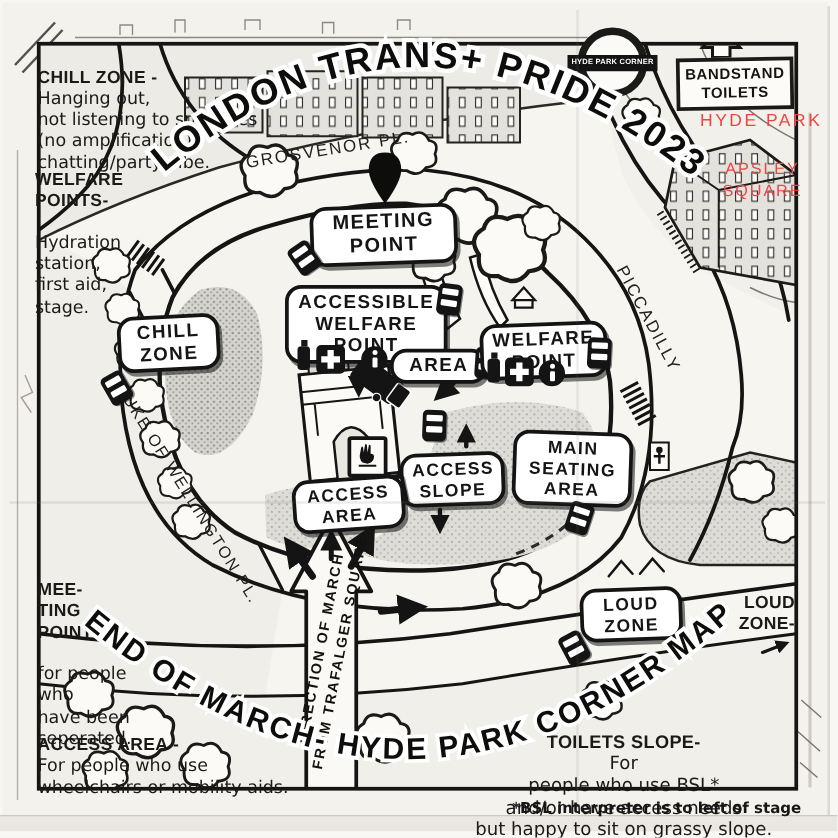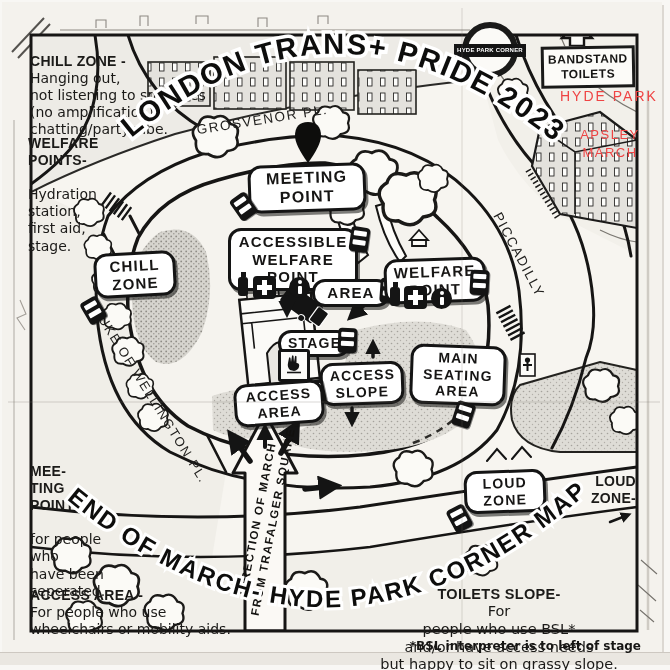--- a/index.html
+++ b/index.html
@@ -294,21 +294,21 @@
   <div class="footnote">*BSL interpreter is to left of stage</div>
 
   <div class="street" style="left:196px;top:112px;transform:rotate(-9deg);font-size:13.5px;">GROSVENOR PL.</div>
   <div class="street" style="left:497px;top:206px;transform:rotate(62deg);transform-origin:left center;font-size:13.5px;">PICCADILLY</div>
   <div class="street" style="left:96px;top:300px;transform:rotate(58deg);transform-origin:left center;">DUKE OF WELLINGTON PL.</div>
   <div class="marchlabel">DIRECTION OF MARCH
 FROM TRAFALGER SQUARE</div>
 
   <div class="place" style="left:560px;top:88px;font-size:14px;letter-spacing:2px;">HYDE PARK</div>
   <div class="place" style="left:578px;top:126px;width:64px;font-size:13px;letter-spacing:1.5px;text-align:center;line-height:1.35;">APSLEY
-MARCH</div>
+SQUARE</div>
 
   <div class="roundel">
     <div class="ring"></div>
     <div class="bar">HYDE PARK CORNER</div>
   </div>
 
   <div class="sign">BANDSTAND
 TOILETS</div>
 
   <div class="banner big" style="left:248px;top:164px;width:98px;transform:rotate(-2deg);">MEETING
@@ -324,21 +324,20 @@
 ZONE</div>
   <div class="buckle" style="left:84px;top:298px;transform:rotate(-30deg);"></div>
 
   <div class="banner" style="left:312px;top:279px;width:58px;">AREA</div>
   <div class="buckle" style="left:380px;top:278px;transform:rotate(4deg);"></div>
 
   <div class="banner" style="left:384px;top:258px;width:82px;transform:rotate(-2deg);">WELFARE
 POINT</div>
   <div class="buckle" style="left:470px;top:270px;transform:rotate(3deg);"></div>
 
-  <div class="banner sm" style="left:278px;top:330px;width:52px;">STAGE</div>
   <div class="buckle" style="left:338px;top:328px;transform:rotate(2deg);"></div>
 
   <div class="banner sm" style="left:320px;top:362px;width:64px;transform:rotate(-2deg);">ACCESS
 SLOPE</div>
   <div class="buckle" style="left:306px;top:380px;transform:rotate(-12deg);"></div>
 
   <div class="banner sm" style="left:234px;top:382px;width:70px;transform:rotate(-4deg);">ACCESS
 AREA</div>
 
   <div class="banner sm" style="left:410px;top:345px;width:76px;transform:rotate(2deg);">MAIN

